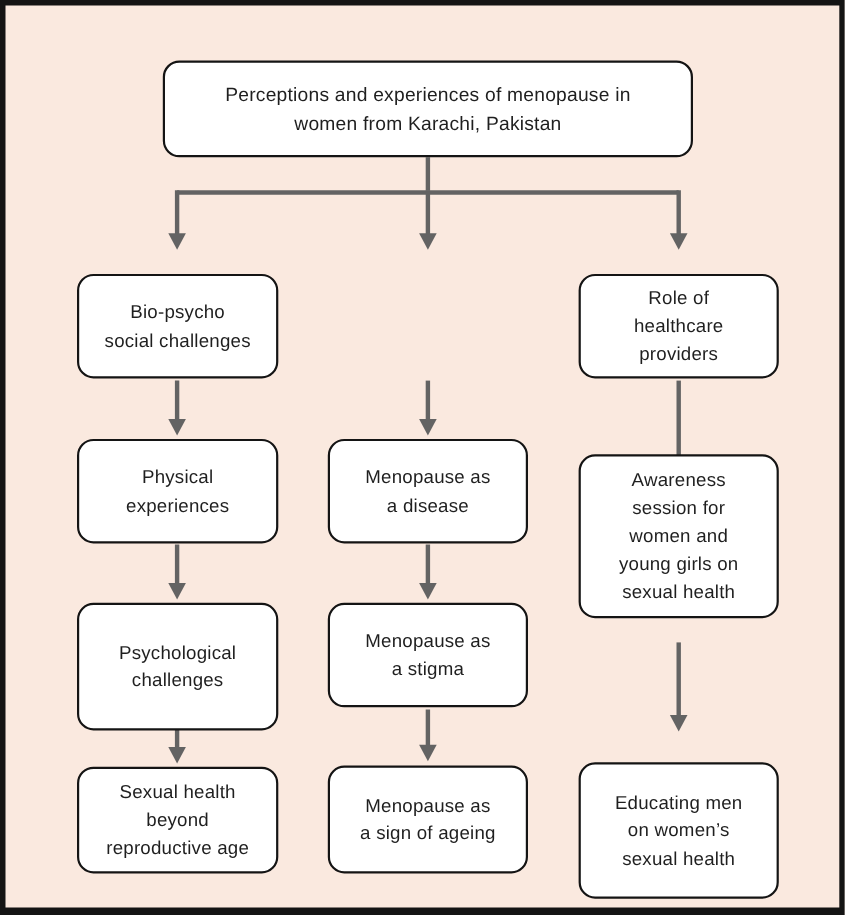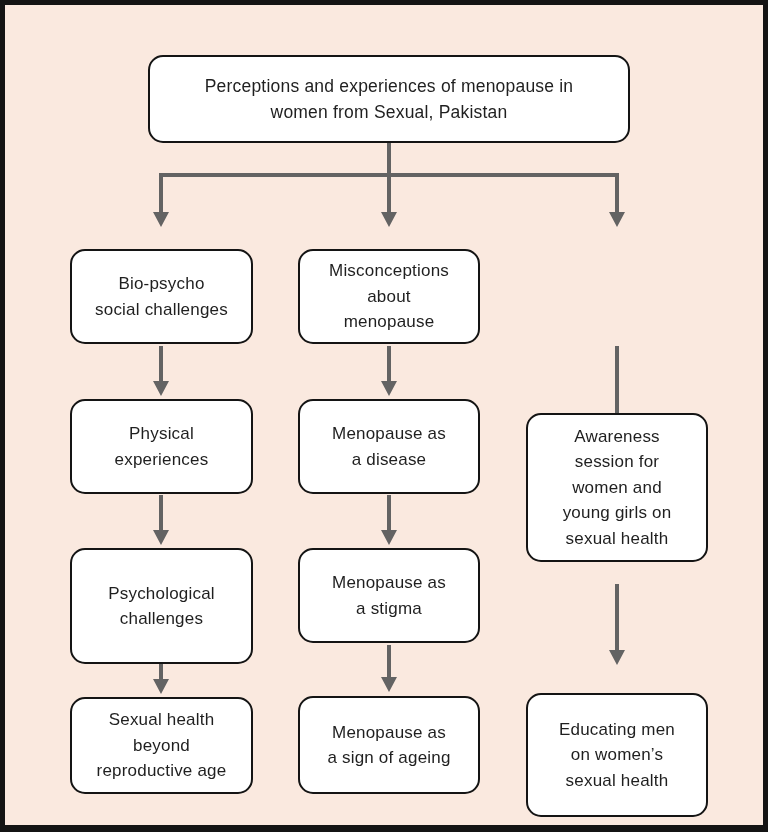--- a/index.html
+++ b/index.html
@@ -77,59 +77,59 @@
     <polygon points="376,672 392,672 384,687"></polygon>
 
     <path d="M612,341 V410"></path>
     <polygon points="604,409 620,409 612,424"></polygon>
     <path d="M612,579 V646"></path>
     <polygon points="604,645 620,645 612,660"></polygon>
   </svg>
 
   <div class="node root" style="left:143px;top:50px;width:482px;height:88px">
     <span class="label">Perceptions and experiences of menopause in
-women from Sexual, Pakistan</span>
+women from Karachi, Pakistan</span>
   </div>
 
   <div class="node" style="left:65px;top:244px;width:183px;height:95px">
     <span class="label">Bio-psycho
 social challenges</span>
   </div>
   <div class="node" style="left:65px;top:394px;width:183px;height:95px">
     <span class="label">Physical
 experiences</span>
   </div>
   <div class="node" style="left:65px;top:543px;width:183px;height:116px">
     <span class="label">Psychological
 challenges</span>
   </div>
   <div class="node" style="left:65px;top:692px;width:183px;height:97px">
     <span class="label">Sexual health
 beyond
 reproductive age</span>
   </div>
 
-  <div class="node" style="left:293px;top:244px;width:182px;height:95px">
-    <span class="label">Misconceptions
-about
-menopause</span>
-  </div>
   <div class="node" style="left:293px;top:394px;width:182px;height:95px">
     <span class="label">Menopause as
 a disease</span>
   </div>
   <div class="node" style="left:293px;top:543px;width:182px;height:95px">
     <span class="label">Menopause as
 a stigma</span>
   </div>
   <div class="node" style="left:293px;top:691px;width:182px;height:98px">
     <span class="label">Menopause as
 a sign of ageing</span>
   </div>
 
+  <div class="node" style="left:521px;top:244px;width:182px;height:95px">
+    <span class="label">Role of
+healthcare
+providers</span>
+  </div>
   <div class="node" style="left:521px;top:408px;width:182px;height:149px">
     <span class="label">Awareness
 session for
 women and
 young girls on
 sexual health</span>
   </div>
   <div class="node" style="left:521px;top:688px;width:182px;height:124px">
     <span class="label">Educating men
 on women’s

